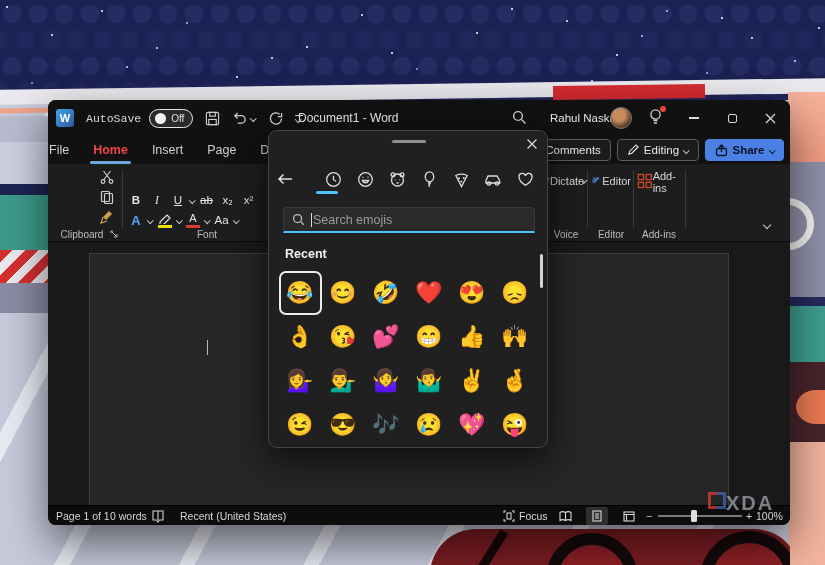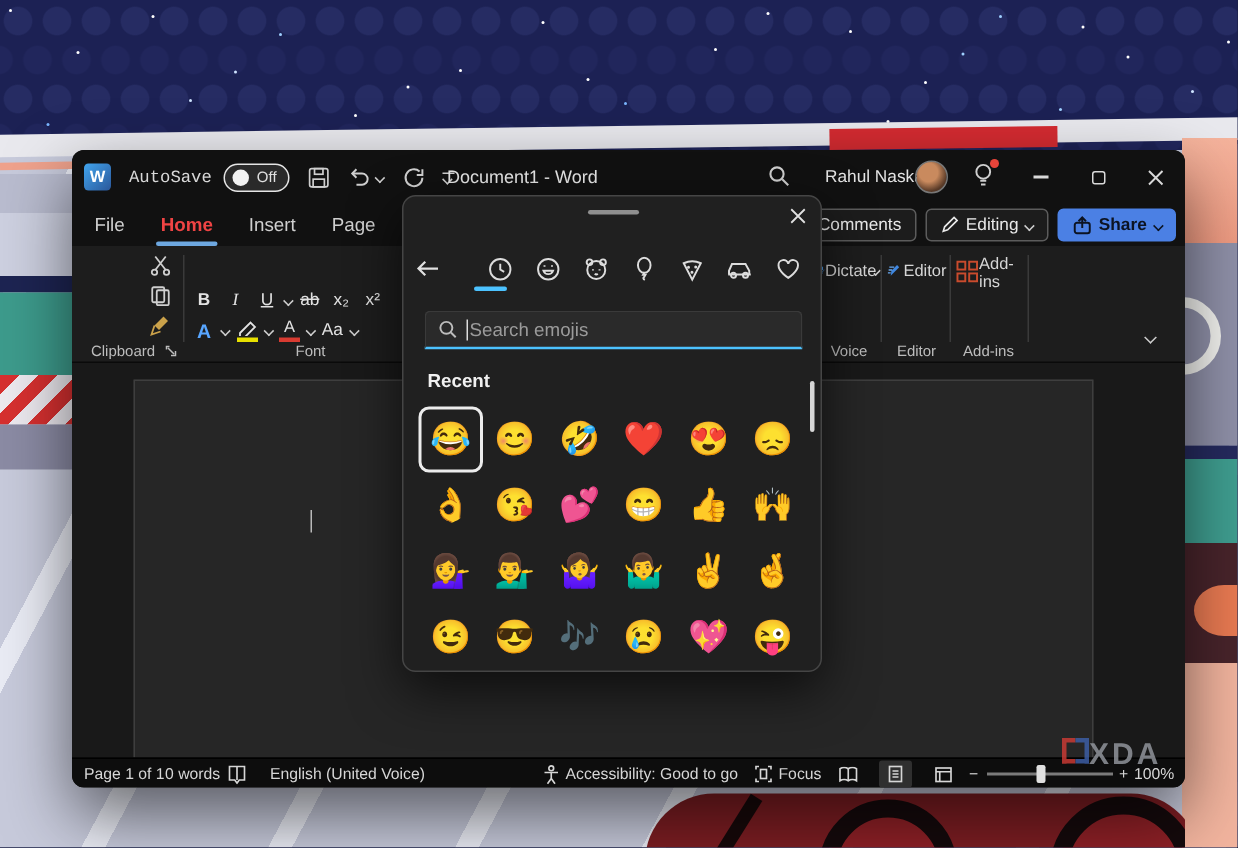--- a/index.html
+++ b/index.html
@@ -74,21 +74,21 @@
   .avatar{position:absolute;left:562px;top:7px;width:22px;height:22px;border-radius:50%;
     background:radial-gradient(circle at 40% 35%,#c98a5e 0 35%,#5a3b28 70%,#3a251a);border:1px solid #777;}
   .bulb{position:absolute;left:600px;top:8px;}
   .reddot{position:absolute;left:12px;top:-2px;width:6px;height:6px;border-radius:50%;background:#e8443a;}
   .cap{position:absolute;top:0;width:38px;height:36px;display:flex;align-items:center;justify-content:center;color:#d9d9d9;}
   .cap.min{left:627px;}.cap.max{left:665px;}.cap.close{left:703px;}
   .minbar{width:10px;height:1.3px;background:#d9d9d9;}
   .maxbox{width:9px;height:9px;border:1.2px solid #d9d9d9;border-radius:2px;}
 
   .tabsrow{position:absolute;left:0;top:36px;width:742px;height:28px;background:#111;display:flex;align-items:center;}
-  .tabs{display:flex;gap:22px;padding-left:14px;}
+  .tabs{display:flex;gap:22px;}
   .tab{color:#cfcfcf;font-size:12.5px;position:relative;padding:2px 1px;}
   .tab.active{color:#ef4444;font-weight:bold;}
   .tab.active::after{content:"";position:absolute;left:-2px;right:-2px;bottom:-5px;height:3px;border-radius:2px;background:#6da7e0;}
   .actions{position:absolute;right:6px;top:3px;display:flex;gap:6px;align-items:center;}
   .act-btn{height:22px;display:flex;align-items:center;gap:5px;padding:0 9px;border:1px solid #5c5c5c;
     border-radius:4px;color:#e8e8e8;font-size:11.5px;background:#1c1c1c;}
   .act-btn.share{background:#4b80e4;border-color:#4b80e4;color:#0c1322;font-weight:bold;}
   .act-btn.share .chev{border-color:#0c1322;}
 
   .ribbon{position:absolute;left:0;top:64px;width:742px;height:78px;background:#1d1d1d;border-bottom:1px solid #0a0a0a;}
@@ -394,28 +394,21 @@
 
   <div class="statusbar">
     <div class="sb" style="left:8px">Page 1 of 1</div>
     <div class="sb" style="left:62px">0 words</div>
     <div class="sb" style="left:104px">
       <svg width="12" height="13" viewBox="0 0 12 13" fill="none" stroke="#d6d6d6" stroke-width="1.1">
         <path d="M1 1h10v9H7.5L6 12l-1.5-2H1z"></path>
           <path d="M6 1v9"></path>
       </svg>
     </div>
-    <div class="sb" style="left:132px">English (United Voice)</div>
-    <div class="sb" style="left:314px">
-      <svg width="11" height="13" viewBox="0 0 11 13" fill="none" stroke="#d6d6d6" stroke-width="1.1">
-        <circle cx="5.5" cy="2.2" r="1.6"></circle>
-          <path d="M1 5h9M5.5 5v4M5.5 9l-2.5 3.5M5.5 9L8 12.5"></path>
-      </svg>
-      <span>Accessibility: Good to go</span>
-    </div>
+    <div class="sb" style="left:132px">Recent (United States)</div>
     <div class="sb" style="left:455px">
       <svg width="12" height="12" viewBox="0 0 12 12" fill="none" stroke="#d6d6d6" stroke-width="1.1">
         <path d="M1 3V1h2M9 1h2v2M11 9v2H9M3 11H1V9"></path>
           <rect x="4" y="3" width="4" height="6"></rect>
       </svg>
       <span>Focus</span>
     </div>
     <div class="sb viewbtn" style="left:506px">
       <svg width="13" height="11" viewBox="0 0 13 11" fill="none" stroke="#d6d6d6" stroke-width="1.1">
         <path d="M6.5 1.5C5 .5 2.5.5 1 1.5v8c1.5-1 4-1 5.5 0 1.5-1 4-1 5.5 0v-8c-1.5-1-4-1-5.5 0z"></path>

